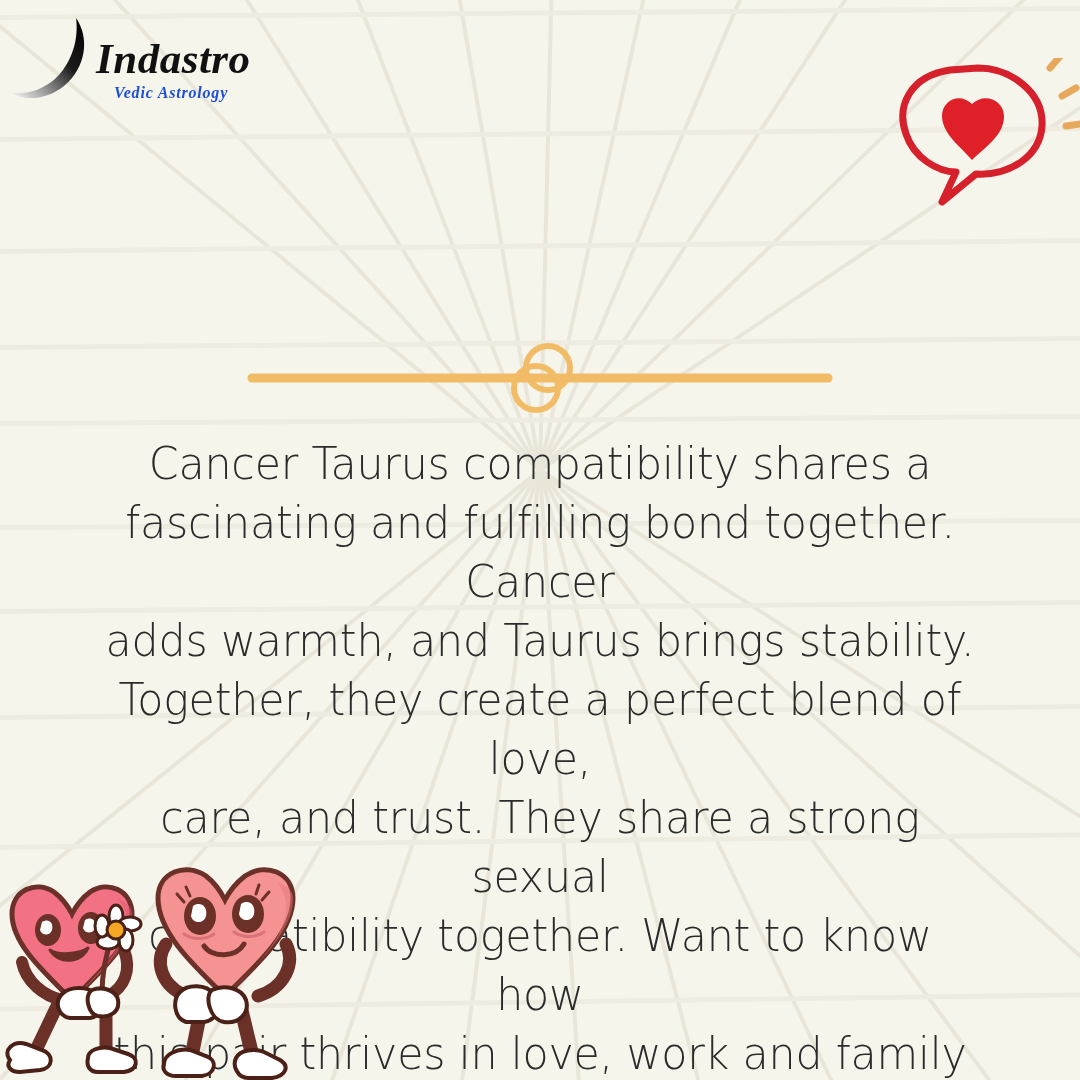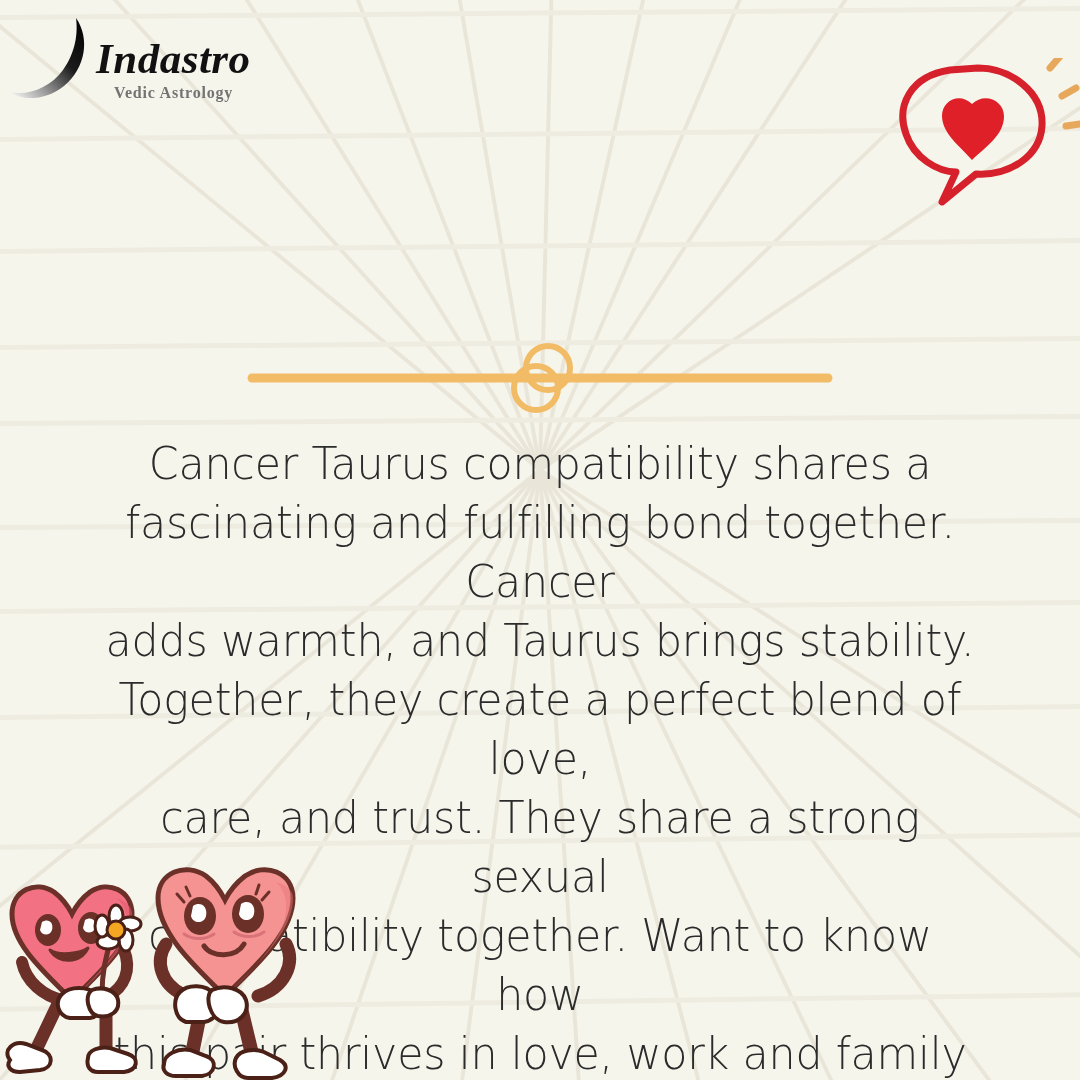--- a/index.html
+++ b/index.html
@@ -50,23 +50,24 @@
     letter-spacing: 0.5px;
     color: #111111;
     white-space: nowrap;
   }
   #logo-tagline {
     position: absolute;
     left: 108px;
     top: 72px;
     font-family: "Liberation Serif", serif;
     font-weight: bold;
+    font-style: italic;
     font-size: 16px;
     letter-spacing: 0.8px;
-    color: #737373;
+    color: #1d4ed8;
     white-space: nowrap;
   }
 
   
   #title-block {
     position: absolute;
     left: 0;
     top: 126px;
     width: 1080px;
     z-index: 4;

